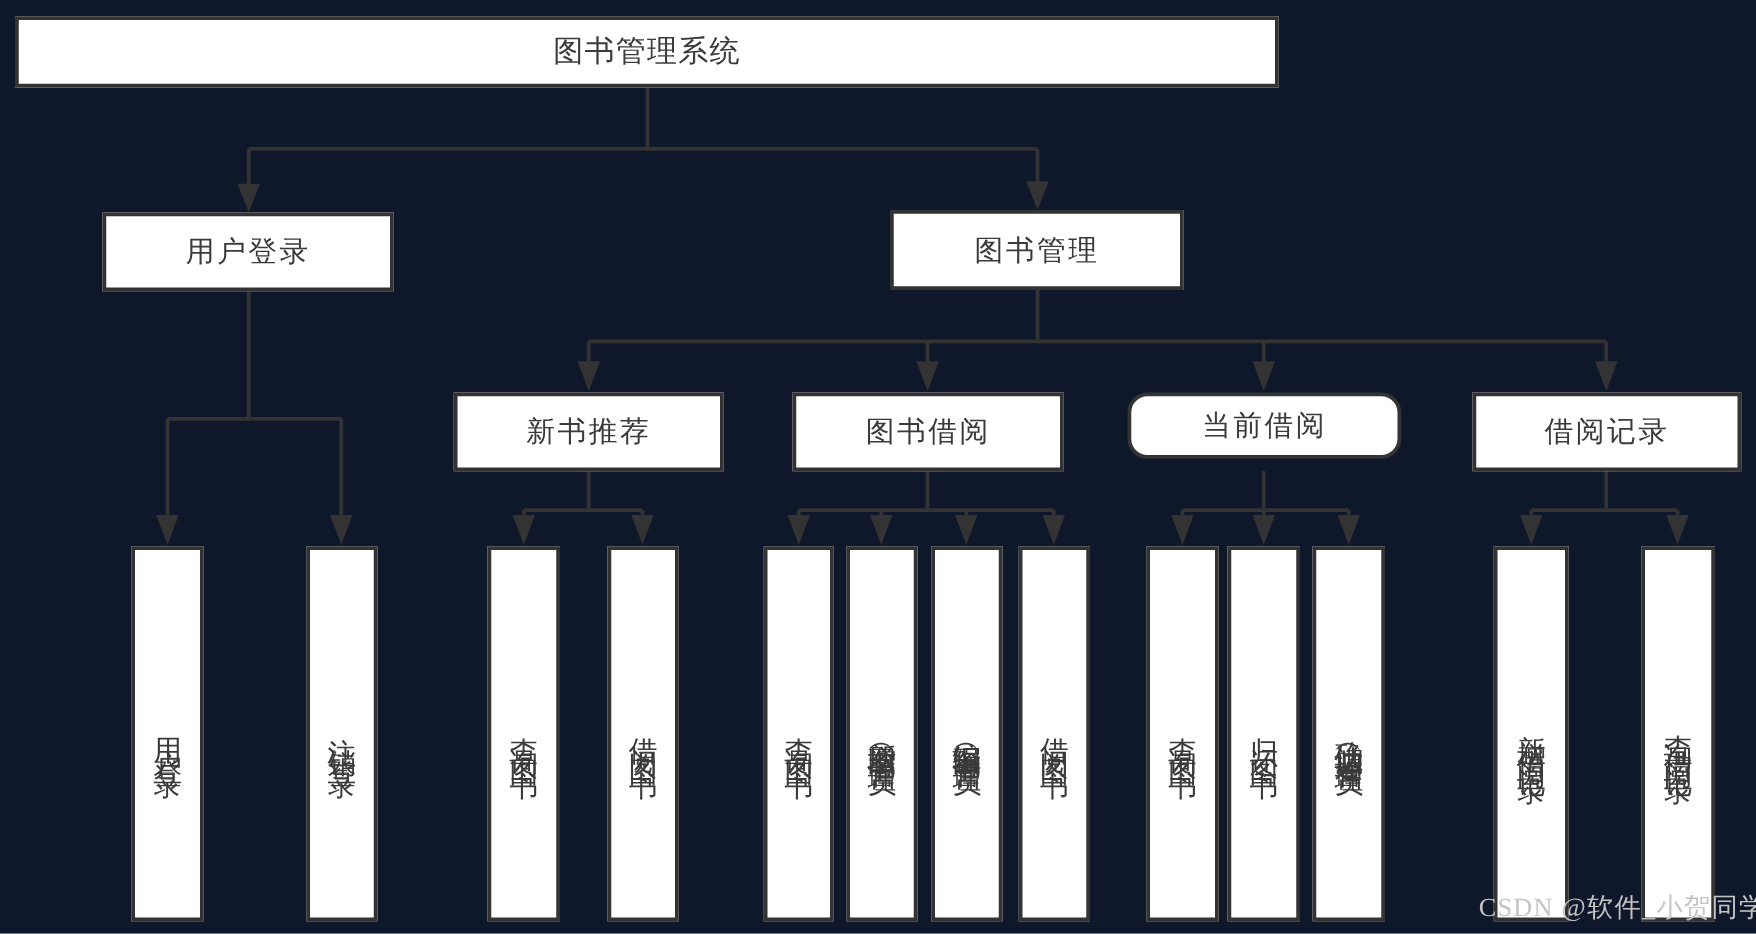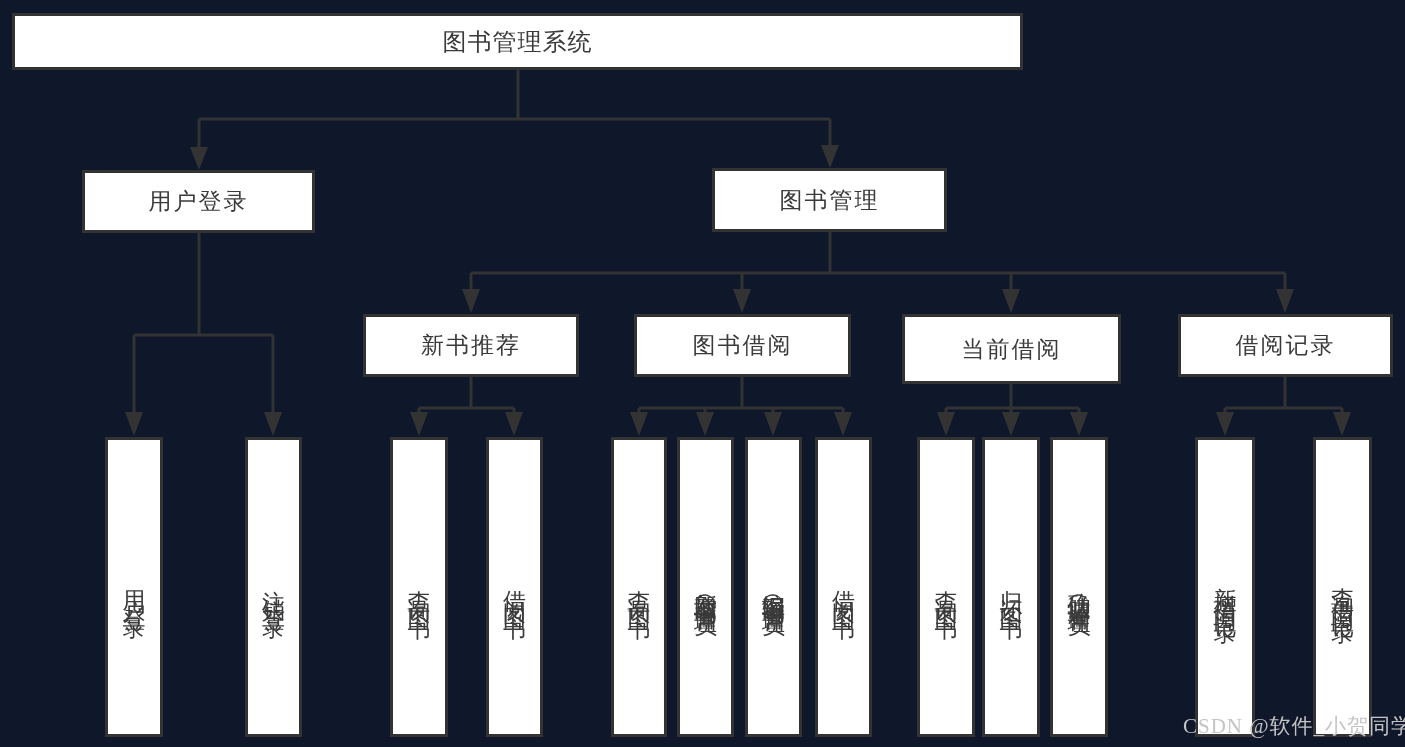--- a/index.html
+++ b/index.html
@@ -115,21 +115,21 @@
     </g>
   </svg>
 
   <div class="box title" style="left:12px; top:13px; width:1011px; height:57px;">图书管理系统</div>
 
   <div class="box hbox" style="left:82px; top:170px; width:233px; height:63px;">用户登录</div>
   <div class="box hbox" style="left:712px; top:168px; width:235px; height:64px;">图书管理</div>
 
   <div class="box hbox" style="left:363px; top:314px; width:216px; height:63px;">新书推荐</div>
   <div class="box hbox" style="left:634px; top:314px; width:217px; height:63px;text-align:center;">图书借阅</div>
-  <div class="box hbox" style="left:902px; top:314px; width:219px; height:70px;">当前借阅</div>
+  <div class="box hbox" style="left:902px; top:314px; width:219px; height:53px;border-radius:16px;">当前借阅</div>
   <div class="box hbox" style="left:1178px; top:314px; width:215px; height:63px;">借阅记录</div>
 
   <div class="box leaf" style="left:105px; top:437px; width:58px; height:300px;">用户登录</div>
   <div class="box leaf" style="left:245px; top:437px; width:57px; height:300px;">注销登录</div>
 
   <div class="box leaf" style="left:390px; top:437px; width:58px; height:300px;">查询图书</div>
   <div class="box leaf" style="left:486px; top:437px; width:57px; height:300px;">借阅图书</div>
 
   <div class="box leaf" style="left:611px; top:437px; width:56px; height:300px;">查询图书</div>
   <div class="box leaf long" style="left:677px; top:437px; width:57px; height:300px;">新增图书（管理员）</div>

